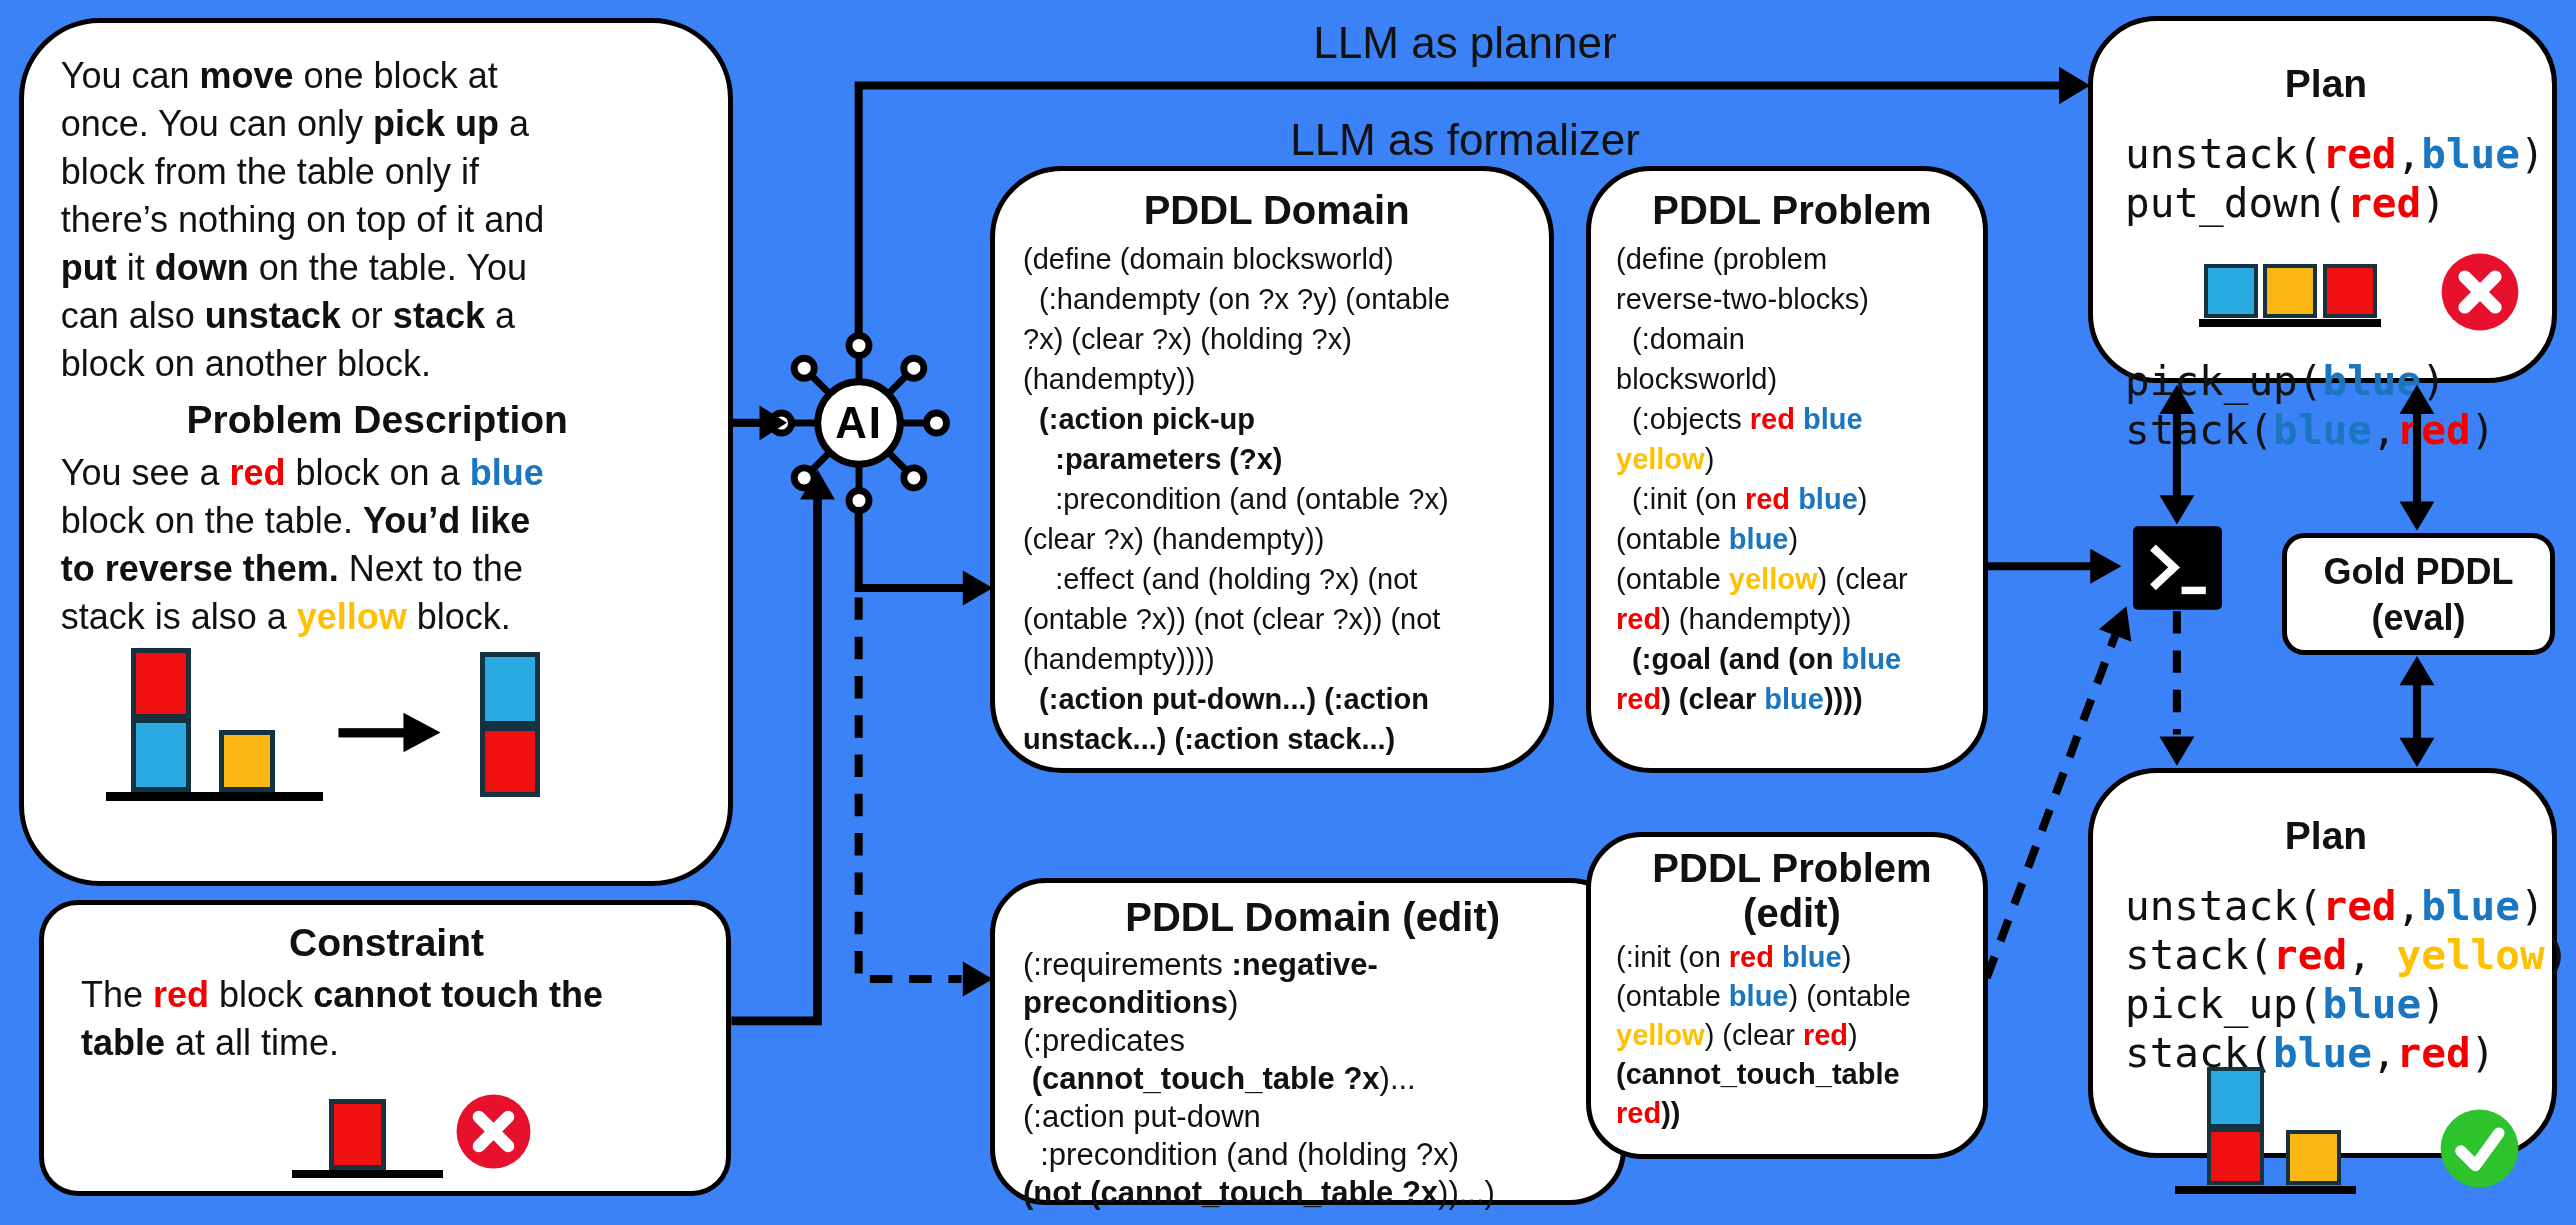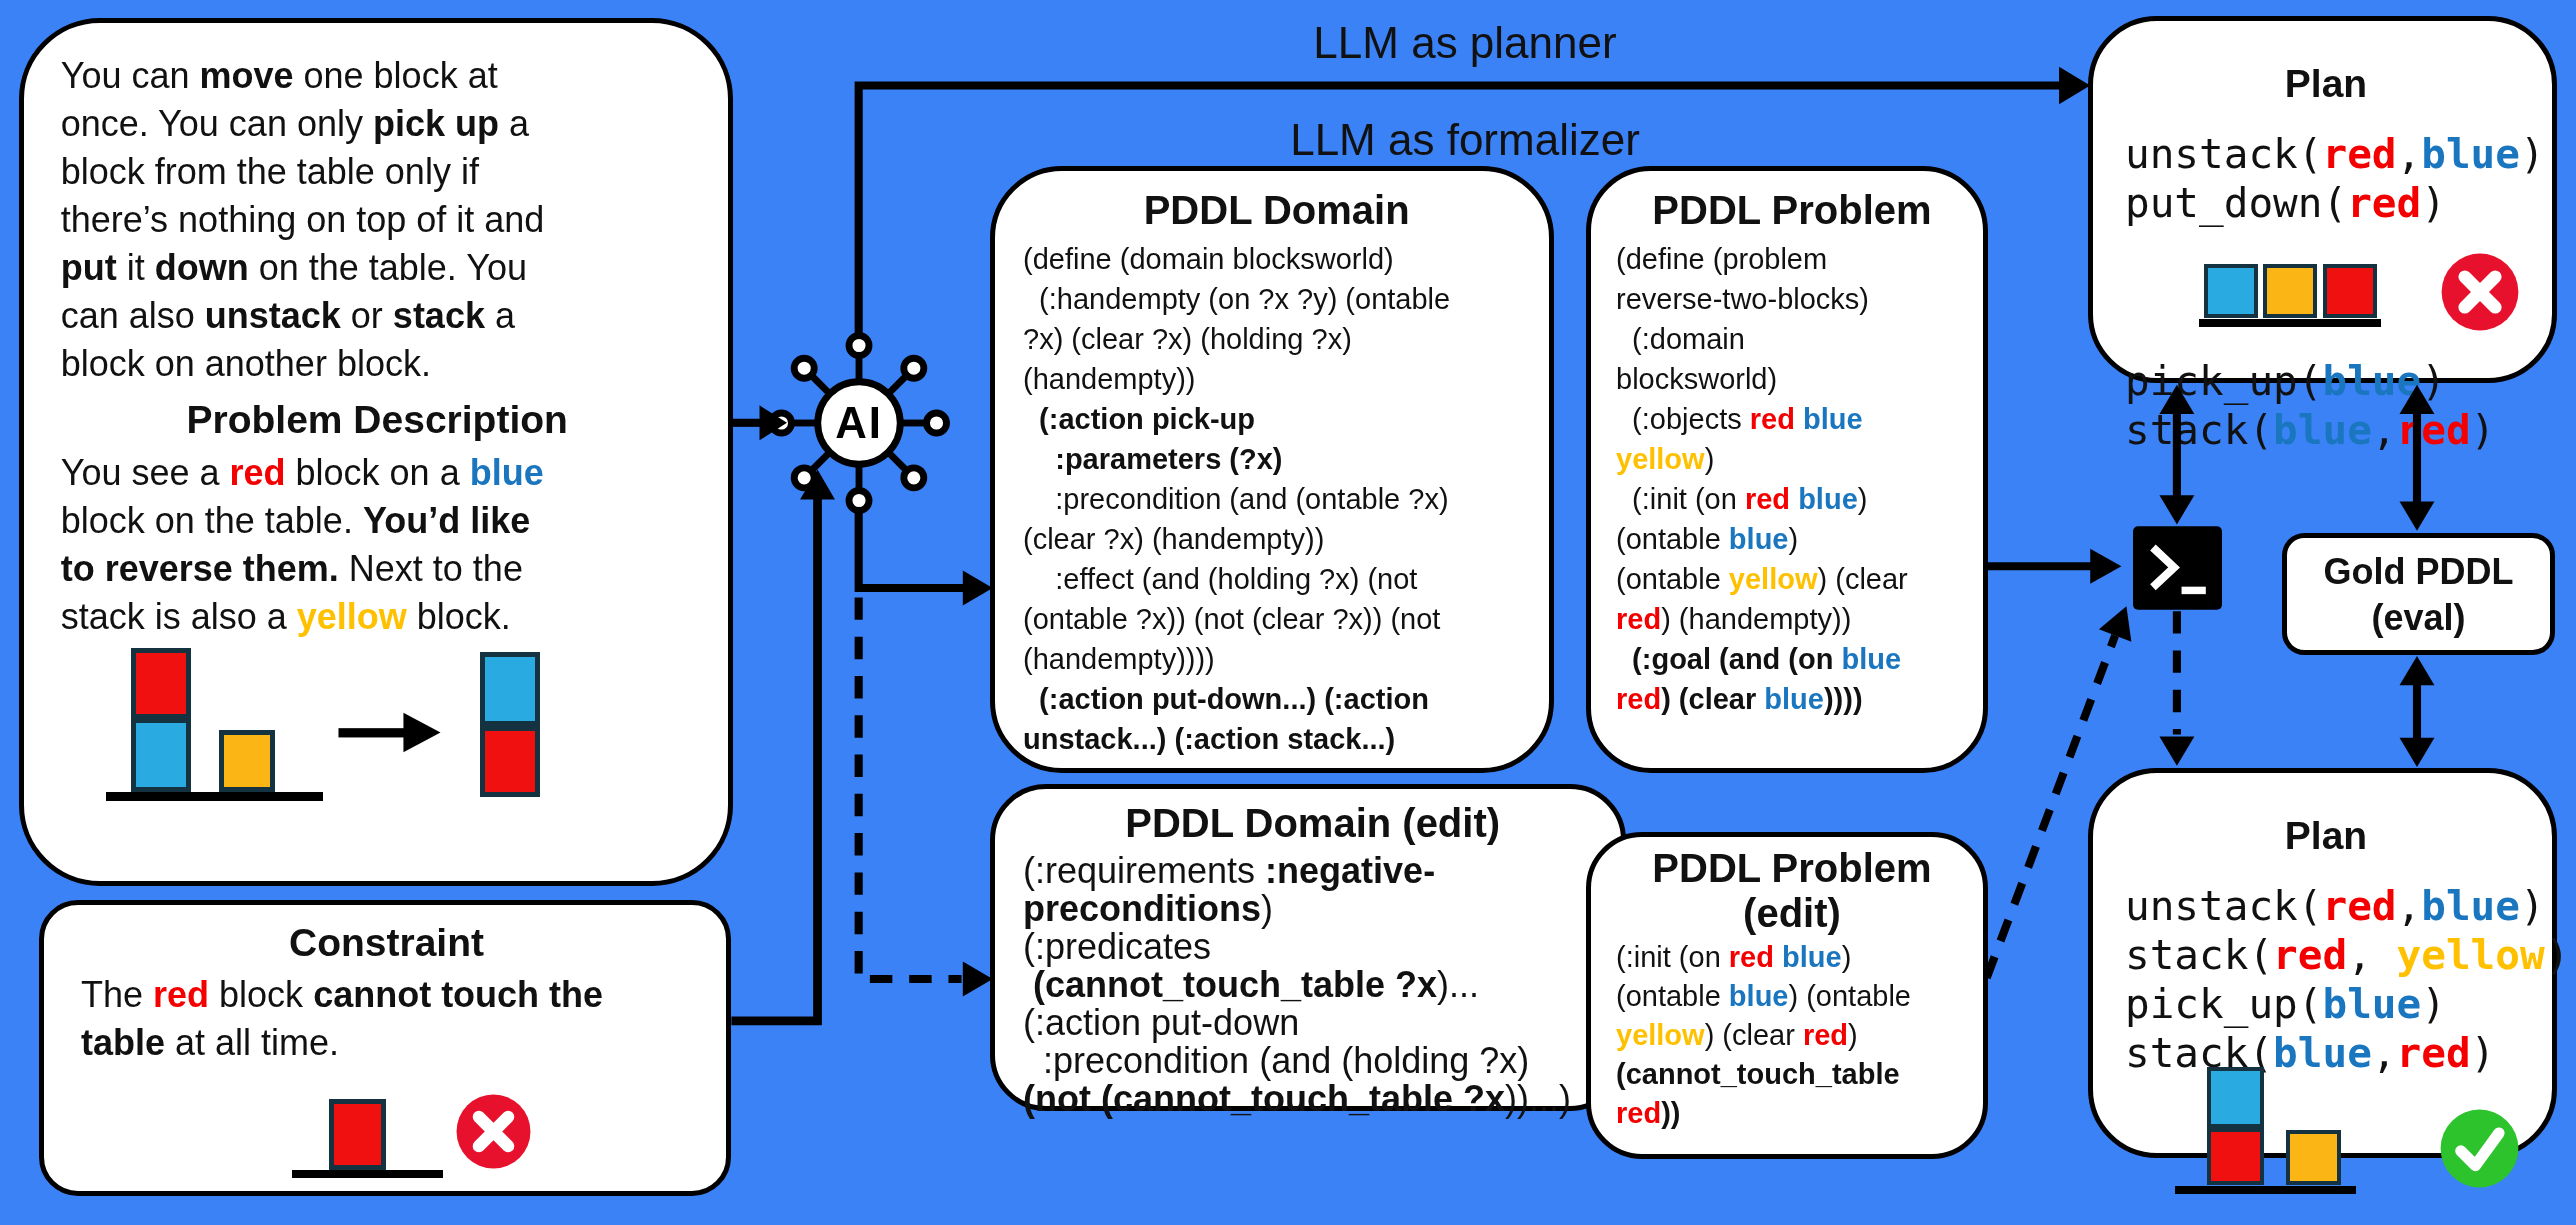--- a/index.html
+++ b/index.html
@@ -24,22 +24,22 @@
   
   #constraint-box{left:39px;top:900px;width:692px;height:296px;border-radius:39px;padding:16px 34px 6.2px 37px;}
   #constraint-box .title{font-size:39px;margin-bottom:6.2px;}
   #constraint-box .body{font-size:36px;line-height:48px;}
 
   
   .pddl .title{font-size:40px;margin-bottom:6.2px;line-height:46px;}
   .pddl .code{font-size:29px;line-height:40px;}
   #pddl-domain{left:990px;top:166px;width:564px;height:607px;border-radius:72px;padding:16px 18.7px 6.2px 28px;}
   #pddl-problem{left:1586px;top:166px;width:402px;height:607px;border-radius:65px;padding:16px 15px 6.2px 25px;}
-  #pddl-domain-edit{left:990px;top:784px;width:636px;height:327px;border-radius:56px;padding:11.2px 18.7px 5px 28px;}
-  #pddl-domain-edit .code{font-size:36px;line-height:38px;}
+  #pddl-domain-edit{left:990px;top:878px;width:636px;height:327px;border-radius:56px;padding:11.2px 18.7px 5px 28px;}
+  #pddl-domain-edit .code{font-size:31px;line-height:38px;}
   #pddl-problem-edit{left:1586px;top:832px;width:402px;height:327px;border-radius:56px;padding:8.7px 15px 5px 25px;}
   #pddl-problem-edit .code{font-size:29px;line-height:39px;}
   #pddl-problem-edit .title{line-height:45px;margin-bottom:2.5px;}
 
   
   .plan .title{font-size:39px;margin-bottom:5px;margin-top:27px;}
   .plan .code{font-family:"DejaVu Sans Mono",monospace;font-size:41px;line-height:49px;margin-top:24px;}
   #plan-top{left:2088px;top:16px;width:469px;height:367px;border-radius:69px;padding:13.7px 25px 6.2px 32px;}
   #plan-bottom{left:2088px;top:768px;width:469px;height:390px;border-radius:69px;padding:13.7px 25px 6.2px 32px;}
 

